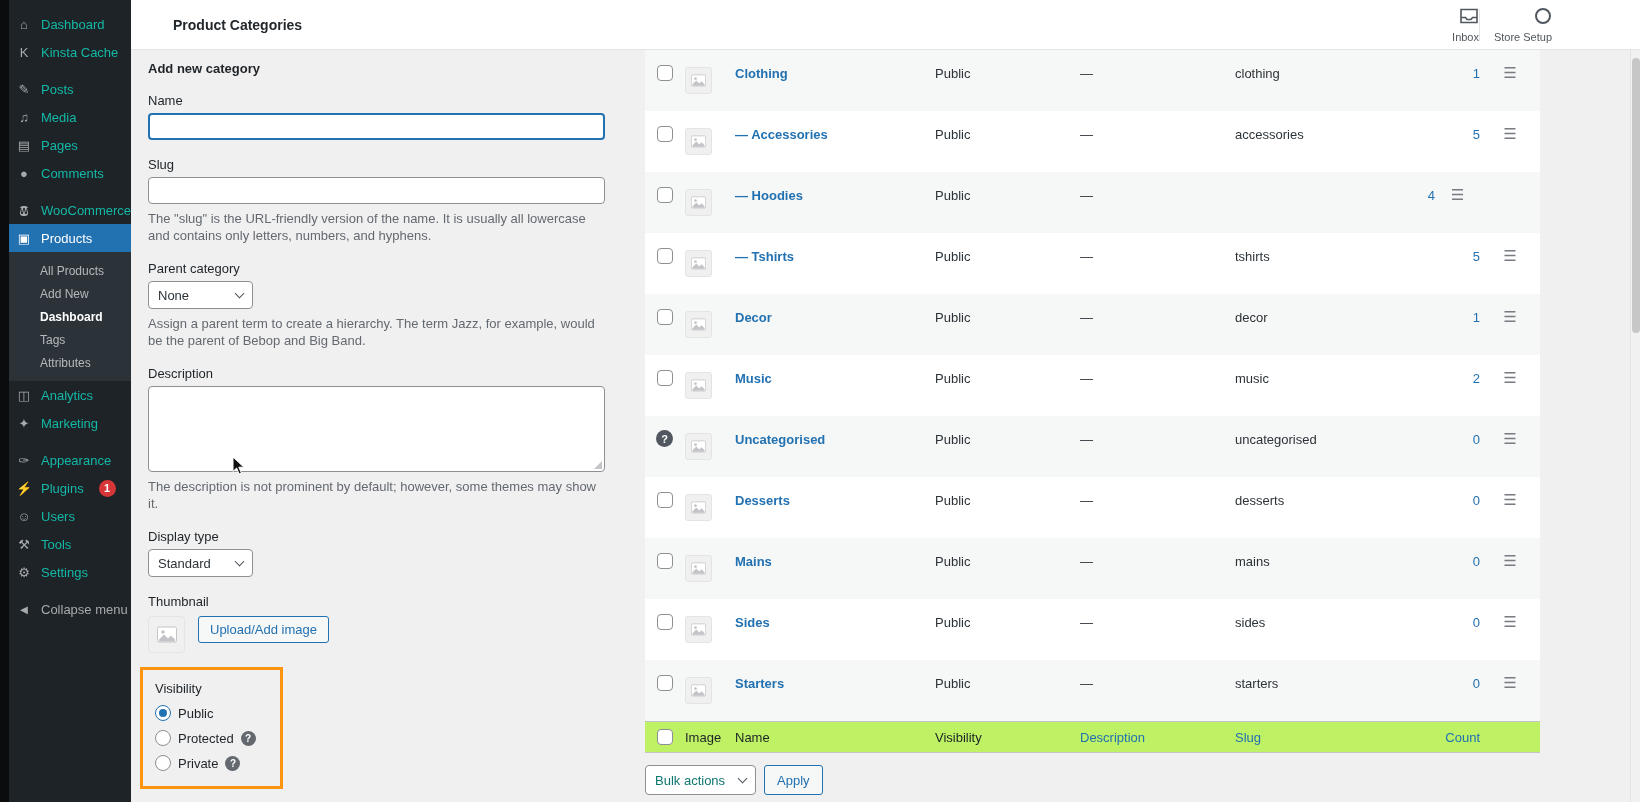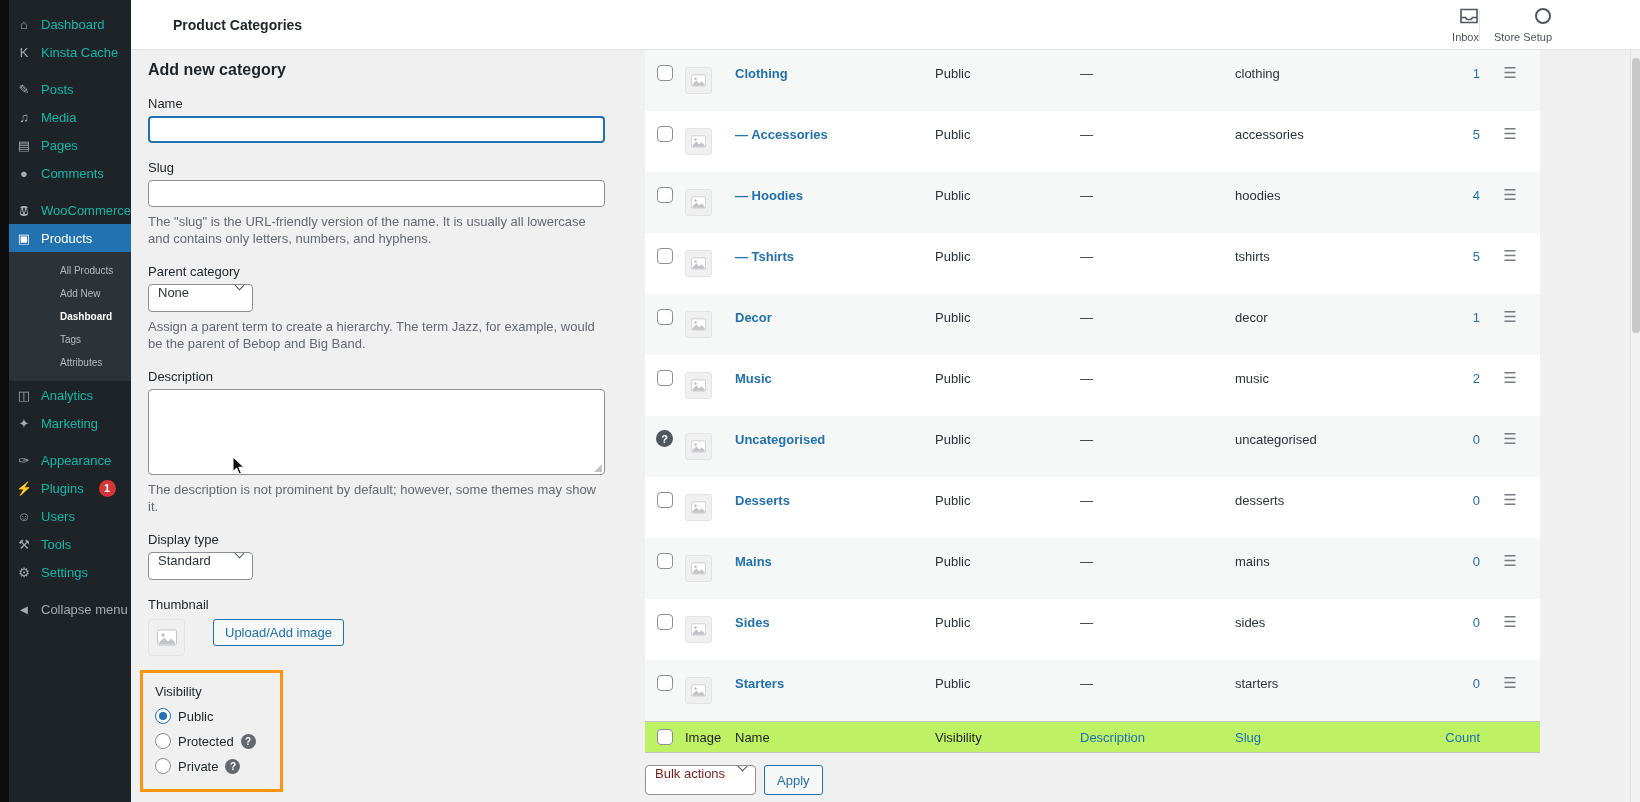--- a/index.html
+++ b/index.html
@@ -11,47 +11,47 @@
   .black-strip{position:absolute;left:0;top:0;width:9px;height:802px;background:#0a0c0d;z-index:7}
   .sidebar{position:absolute;left:0;top:0;width:131px;height:802px;background:#1d2327;z-index:6;padding:10px 0;color:#f0f0f1;overflow:visible}
   .mi{position:relative;display:flex;align-items:center;height:28px;padding-left:16px;gap:9px;cursor:pointer;white-space:nowrap}
   .mi .ic{width:16px;flex:none;text-align:center;color:#a7aaad;font-size:13px;line-height:1}
   .mi .lb{font-size:13px;color:#14b8a6}
   .mi.active{background:#2271b1}
   .mi.active .ic,.mi.active .lb{color:#fff}
   .mi.active::after{content:"";position:absolute;right:-8px;top:50%;margin-top:-8px;border:8px solid transparent;border-left:8px solid #2271b1}
   .sep{height:9px}
   .submenu{background:#2c3338;padding:7px 0}
-  .smi{display:flex;align-items:center;height:23px;padding-left:60px;color:#b4b9be;font-size:10px;cursor:pointer;white-space:nowrap}
+  .smi{display:flex;align-items:center;height:23px;padding-left:40px;color:#b4b9be;font-size:12px;cursor:pointer;white-space:nowrap}
   .smi.current{color:#fff;font-weight:700}
   .badge{margin-left:6px;min-width:17px;height:17px;border-radius:9px;background:#d63638;color:#fff;font-size:11px;line-height:17px;text-align:center;padding:0 4px;font-weight:700}
   .mi.collapse .lb,.mi.collapse .ic{color:#a7aaad}
   .wooic{width:15px;height:12px;border-radius:3px;background:#a7aaad;color:#1d2327;font-size:9px;font-weight:700;line-height:12px;text-align:center;flex:none;margin-right:0}
 
   
   .topbar{position:absolute;left:131px;top:0;width:1509px;height:50px;background:#fff;border-bottom:1px solid #e2e4e7;z-index:5;display:flex;align-items:center}
   .topbar .title{font-size:14px;font-weight:700;margin-left:42px;color:#23282d}
   .tb-actions{position:absolute;right:88px;top:0;height:50px;display:flex;align-items:stretch}
   .tb-item{width:72px;display:flex;flex-direction:column;align-items:flex-end;justify-content:center;gap:3px;cursor:pointer}
   .tb-item .lbl{font-size:11px;color:#50575e}
   .tb-divider{width:1px;background:#e2e4e7;margin:9px 0}
 
   
   .form{position:absolute;left:148px;top:50px;width:457px;z-index:2}
-  .form .h2{font-size:16px;font-weight:700;margin-top:11px;color:#1d2327}
+  .form .h2{font-size:13px;font-weight:700;margin-top:11px;color:#1d2327}
   .flabel{display:block;margin:17px 0 5px;font-size:13px;color:#1d2327}
   .tinput{display:block;width:100%;height:27px;border:1px solid #8c8f94;border-radius:4px;background:#fff;padding:0 8px;font:13px "Liberation Sans",sans-serif;color:#2c3338;outline:none}
   .tinput.focused{border:2px solid #2271b1}
   .help{margin-top:6px;color:#646970;font-size:13px;line-height:17px}
-  .selectbox{display:inline-flex;justify-content:space-between;min-width:105px;height:28px;border:1px solid #8c8f94;border-radius:4px;background:#fff;padding:0 9px;cursor:pointer;color:#2c3338;font-size:13px}
+  .selectbox{display:inline-flex;align-items:center;justify-content:space-between;min-width:105px;height:28px;border:1px solid #8c8f94;border-radius:4px;background:#fff;padding:0 9px;cursor:pointer;color:#2c3338;font-size:13px}
   .chev{width:7px;height:7px;border-right:1.6px solid #50575e;border-bottom:1.6px solid #50575e;transform:rotate(45deg);margin:-3px 0 0 14px;flex:none}
   .tarea-wrap{position:relative;width:100%;height:86px;border:1px solid #8c8f94;border-radius:4px;background:#fff;margin-top:1px}
   .tarea-wrap textarea{width:100%;height:100%;border:none;background:transparent;resize:none;outline:none;font:13px "Liberation Sans",sans-serif;padding:6px 8px}
   .tarea-wrap::after{content:"";position:absolute;right:2px;bottom:2px;width:0;height:0;border-left:8px solid transparent;border-bottom:8px solid #c3c4c7}
-  .thumb-row{display:flex;align-items:flex-start;gap:28px;margin-top:7px}
+  .thumb-row{display:flex;align-items:flex-start;gap:13px;margin-top:7px}
   .ph{display:flex;align-items:center;justify-content:center;background:#f0f0f1;border:1px solid #e2e4e7;border-radius:4px}
   .ph.big{width:37px;height:37px}
   .btn-secondary{height:27px;padding:0 11px;border:1px solid #2271b1;border-radius:3px;background:#f6f7f7;color:#2271b1;font-size:13px;cursor:pointer;font-family:"Liberation Sans",sans-serif}
   .vis-box{width:143px;border:3px solid #ff9411;margin:14px 0 0 -8px;padding:11px 8px 15px 12px}
   .radio-row{display:flex;align-items:center;gap:7px;margin-top:9px;font-size:13px;color:#1d2327}
   .radio{width:16px;height:16px;border:1px solid #8c8f94;border-radius:50%;background:#fff;position:relative;flex:none;cursor:pointer}
   .radio.sel{border-color:#2271b1}
   .radio.sel::after{content:"";position:absolute;left:3px;top:3px;width:8px;height:8px;border-radius:50%;background:#2271b1}
   .qmark{width:15px;height:15px;border-radius:50%;background:#646970;color:#fff;font-size:10px;font-weight:700;display:flex;align-items:center;justify-content:center;cursor:pointer;flex:none}
 
@@ -69,21 +69,21 @@
   .helpcircle{width:17px;height:17px;border-radius:50%;background:#50575e;color:#fff;font-size:11px;font-weight:700;display:flex;align-items:center;justify-content:center;margin:14px 0 0 11px;cursor:pointer}
   .tfoot{height:32px;border-top:1px solid #c3c4c7;border-bottom:1px solid #c3c4c7;align-items:center;background:#bef264}
   .tfoot .fc{font-size:13px;color:#2c3338}
   .tfoot .fc.bold{font-weight:400;color:#1d2327}
   .tfoot .link{color:#2271b1;cursor:pointer}
   .tfoot .cb{margin-top:0}
   .tfoot .right{text-align:right}
 
   
   .bulk{position:absolute;left:645px;top:765px;display:flex;gap:8px;z-index:2}
-  .bulk .selectbox{min-width:80px;height:30px;color:#7f1d1d}
+  .bulk .selectbox{min-width:80px;height:30px;color:#0f766e}
   .btn-apply{height:30px;padding:0 12px;border:1px solid #2271b1;border-radius:3px;background:#f6f7f7;color:#2271b1;font-size:13px;cursor:pointer;font-family:"Liberation Sans",sans-serif}
 
   
   .scroll-track{position:absolute;right:0;top:50px;width:10px;height:752px;background:#f1f1f1;border-left:1px solid #e3e3e3;z-index:8}
   .scroll-thumb{position:absolute;left:1px;top:8px;width:8px;height:275px;background:#c7c7c7;border-radius:4px;cursor:pointer}
 
   
   .cursor{position:absolute;left:232px;top:456px;z-index:20;pointer-events:none}
 </style>
 </head>
@@ -296,21 +296,20 @@
       <span class="rowthumb">
           <svg width="15" height="13" viewBox="0 0 20 16">
             <rect x="0.5" y="0.5" width="19" height="15" rx="1.5" fill="#fff" stroke="#c3c4c7"></rect>
             <circle cx="6" cy="5.5" r="1.8" fill="#c3c4c7"></circle>
             <path d="M2 13l5-5 4 4 3-3 4 4v2H2z" fill="#c3c4c7"></path>
           </svg>
         </span>
       <span class="catlink">— Hoodies</span>
       <span class="cell">Public</span>
       <span class="cell">—</span>
-      <span class="cell">hoodies</span>
       <span class="countlink">4</span>
       <span class="rowmenu">☰</span>
     </div>
 
     <div class="trow">
       <span class="cb"></span>
       <span class="rowthumb">
           <svg width="15" height="13" viewBox="0 0 20 16">
             <rect x="0.5" y="0.5" width="19" height="15" rx="1.5" fill="#fff" stroke="#c3c4c7"></rect>
             <circle cx="6" cy="5.5" r="1.8" fill="#c3c4c7"></circle>

